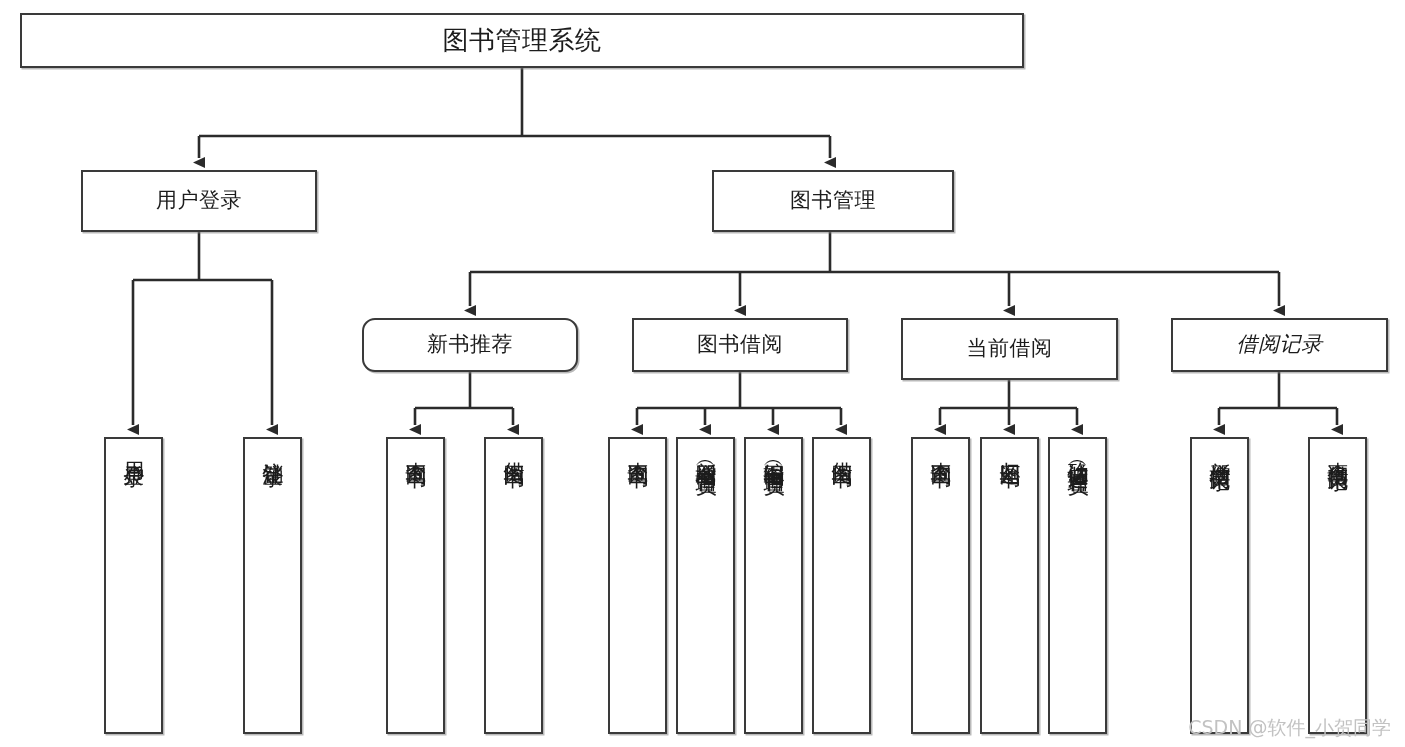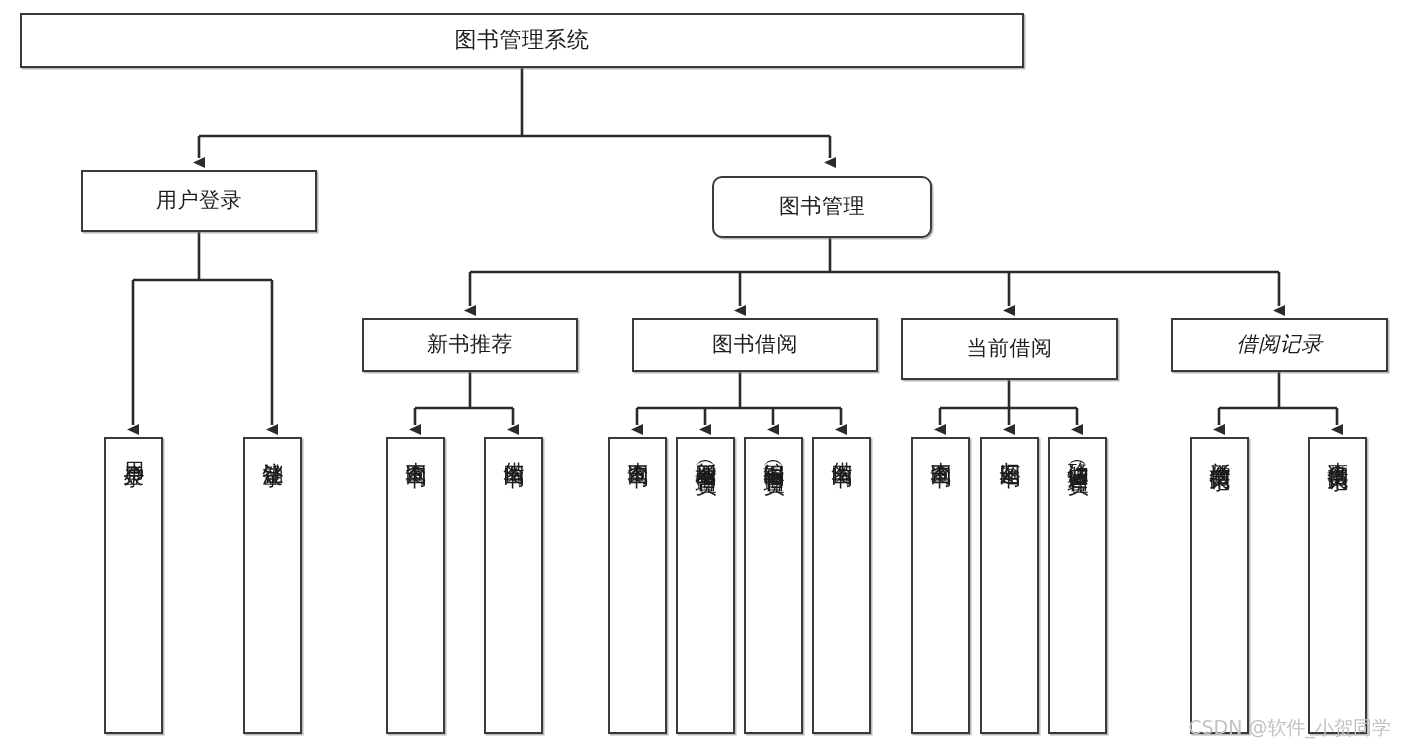--- a/index.html
+++ b/index.html
@@ -40,21 +40,21 @@
     color: #1c1c1c;
     letter-spacing: 0.5px;
     white-space: nowrap;
     text-align: center;
   }
   .node.horizontal .node-label {
     font-size: 21px;
     line-height: 1.1;
   }
   .node.root .node-label {
-    font-size: 22px;
+    font-size: 26px;
   }
   .node.vertical {
     align-items: flex-start;
     justify-content: center;
     padding-top: 6px;
   }
   .node.vertical .node-label {
     writing-mode: vertical-rl;
     text-orientation: upright;
     font-size: 21px;
@@ -127,28 +127,28 @@
     </g>
   </svg>
 
   <div class="node root horizontal" style="left: 20px; top: 13px; width: 1004px; height: 55px;">
     <span class="node-label">图书管理系统</span>
   </div>
 
   <div class="node horizontal" style="left: 81px; top: 170px; width: 236px; height: 62px;">
     <span class="node-label">用户登录</span>
   </div>
-  <div class="node horizontal" style="left: 712px; top: 176px; width: 220px; height: 62px; border-radius: 10px;">
+  <div class="node horizontal" style="left: 712px; top: 170px; width: 242px; height: 62px;">
     <span class="node-label">图书管理</span>
   </div>
 
-  <div class="node horizontal" style="left: 362px; top: 318px; width: 216px; height: 54px;">
+  <div class="node horizontal" style="left: 362px; top: 318px; width: 216px; height: 54px; border-radius: 13px;">
     <span class="node-label">新书推荐</span>
   </div>
-  <div class="node horizontal" style="left: 632px; top: 318px; width: 246px; height: 54px;">
+  <div class="node horizontal" style="left: 632px; top: 318px; width: 216px; height: 54px;">
     <span class="node-label">图书借阅</span>
   </div>
   <div class="node horizontal" style="left: 901px; top: 318px; width: 217px; height: 62px;">
     <span class="node-label">当前借阅</span>
   </div>
   <div class="node horizontal" style="left: 1171px; top: 318px; width: 217px; height: 54px; font-style: italic;">
     <span class="node-label">借阅记录</span>
   </div>
 
   <div class="node vertical" style="left: 104px; top: 437px; width: 59px; height: 297px;">

